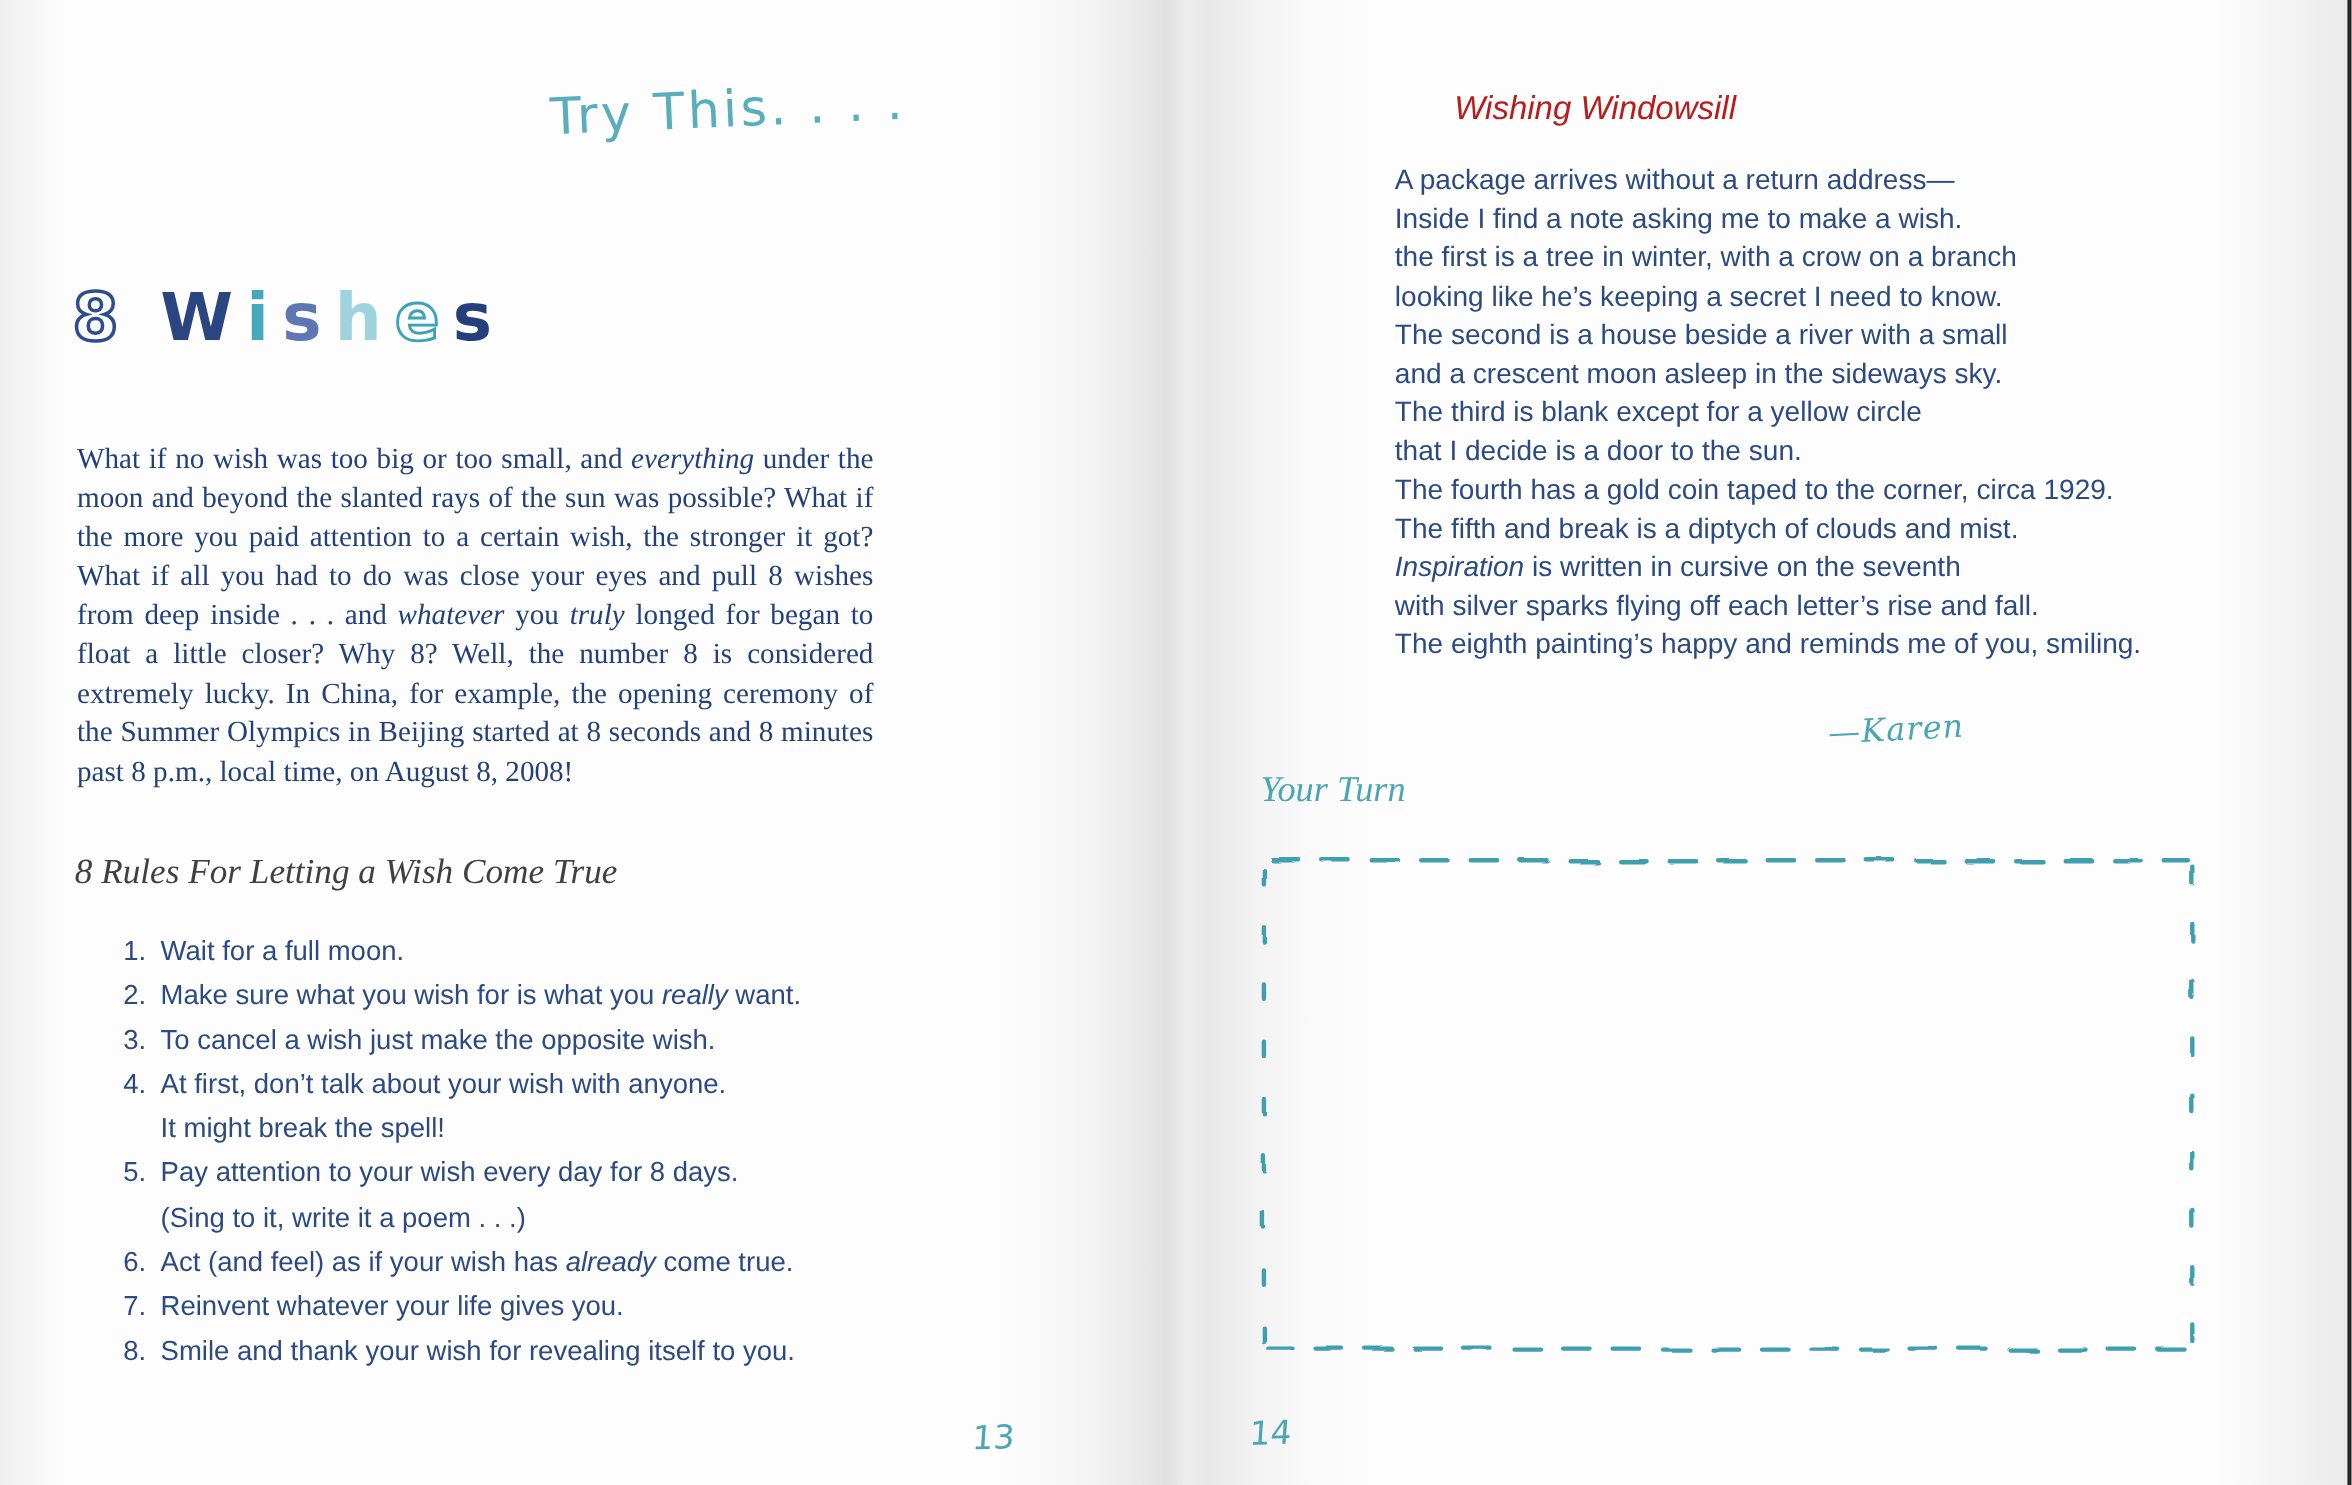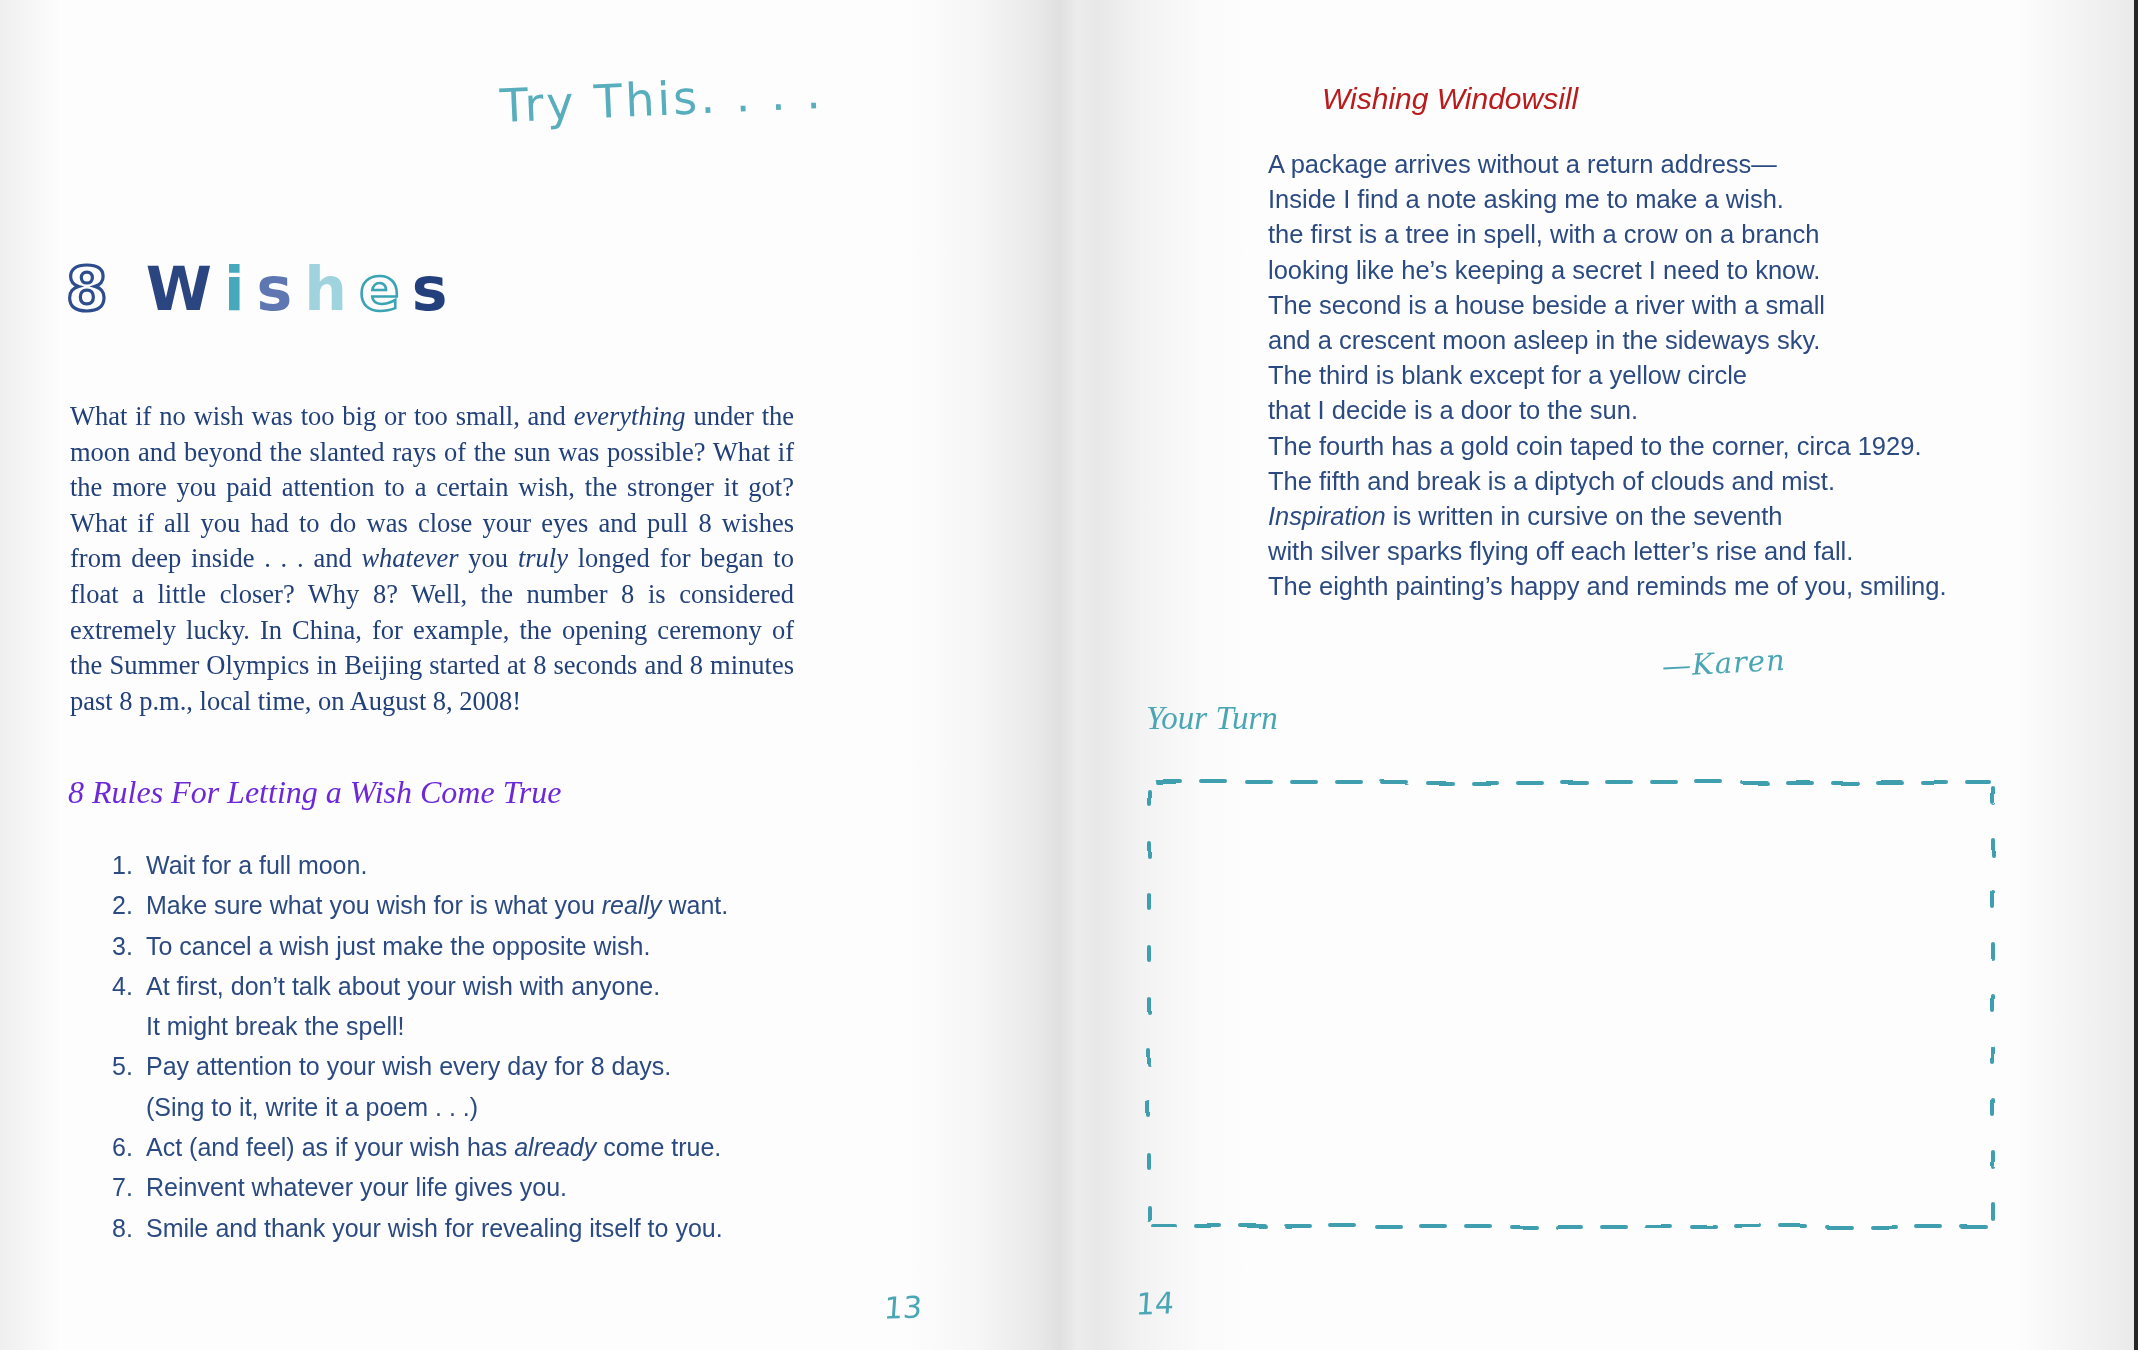--- a/index.html
+++ b/index.html
@@ -33,21 +33,21 @@
   }
   .title-letter { display:inline-block; }
   .intro {
     position:absolute; left:70px; top:399px; width:724px; margin:0;
     font-family:"Liberation Serif", serif; font-size:26.5px; line-height:35.6px;
     color:#22407a; text-align:justify;
   }
   .rules-heading {
     position:absolute; left:68px; top:774px; margin:0;
     font-family:"Liberation Serif", serif; font-style:italic; font-weight:normal;
-    font-size:32px; color:#6d28d9; white-space:nowrap;
+    font-size:32px; color:#404040; white-space:nowrap;
   }
   .rules { position:absolute; left:112px; top:845px; }
   .rule-row { display:flex; height:40.3px; line-height:40.3px;
     font-size:25px; color:#2b4a82; white-space:nowrap; }
   .rule-num { width:34px; flex:0 0 34px; }
 
   .page-number { position:absolute; font-family:"DejaVu Sans", sans-serif;
     font-size:30px; color:#4aa6b4; transform:skewX(-6deg) rotate(-2deg); }
   .pn-left { left:884px; top:1290px; }
   .pn-right { left:1136px; top:1286px; }
@@ -136,21 +136,21 @@
 
     <div class="page-number pn-left">13</div>
   </div>
 
   <div>
     <h2 class="poem-title">Wishing Windowsill</h2>
 
     <div class="poem" id="poem">
         <div class="poem-line"><span>A package arrives without a return address—</span></div>
         <div class="poem-line"><span>Inside I find a note asking me to make a wish.</span></div>
-        <div class="poem-line"><span>the first is a tree in spell, with a crow on a branch</span></div>
+        <div class="poem-line"><span>the first is a tree in winter, with a crow on a branch</span></div>
         <div class="poem-line"><span>looking like he’s keeping a secret I need to know.</span></div>
         <div class="poem-line"><span>The second is a house beside a river with a small</span></div>
         <div class="poem-line"><span>and a crescent moon asleep in the sideways sky.</span></div>
         <div class="poem-line"><span>The third is blank except for a yellow circle</span></div>
         <div class="poem-line"><span>that I decide is a door to the sun.</span></div>
         <div class="poem-line"><span>The fourth has a gold coin taped to the corner, circa 1929.</span></div>
         <div class="poem-line"><span>The fifth and break is a diptych of clouds and mist.</span></div>
         <div class="poem-line"><em>Inspiration</em><span> is written in cursive on the seventh</span></div>
         <div class="poem-line"><span>with silver sparks flying off each letter’s rise and fall.</span></div>
         <div class="poem-line"><span>The eighth painting’s happy and reminds me of you, smiling.</span></div>

